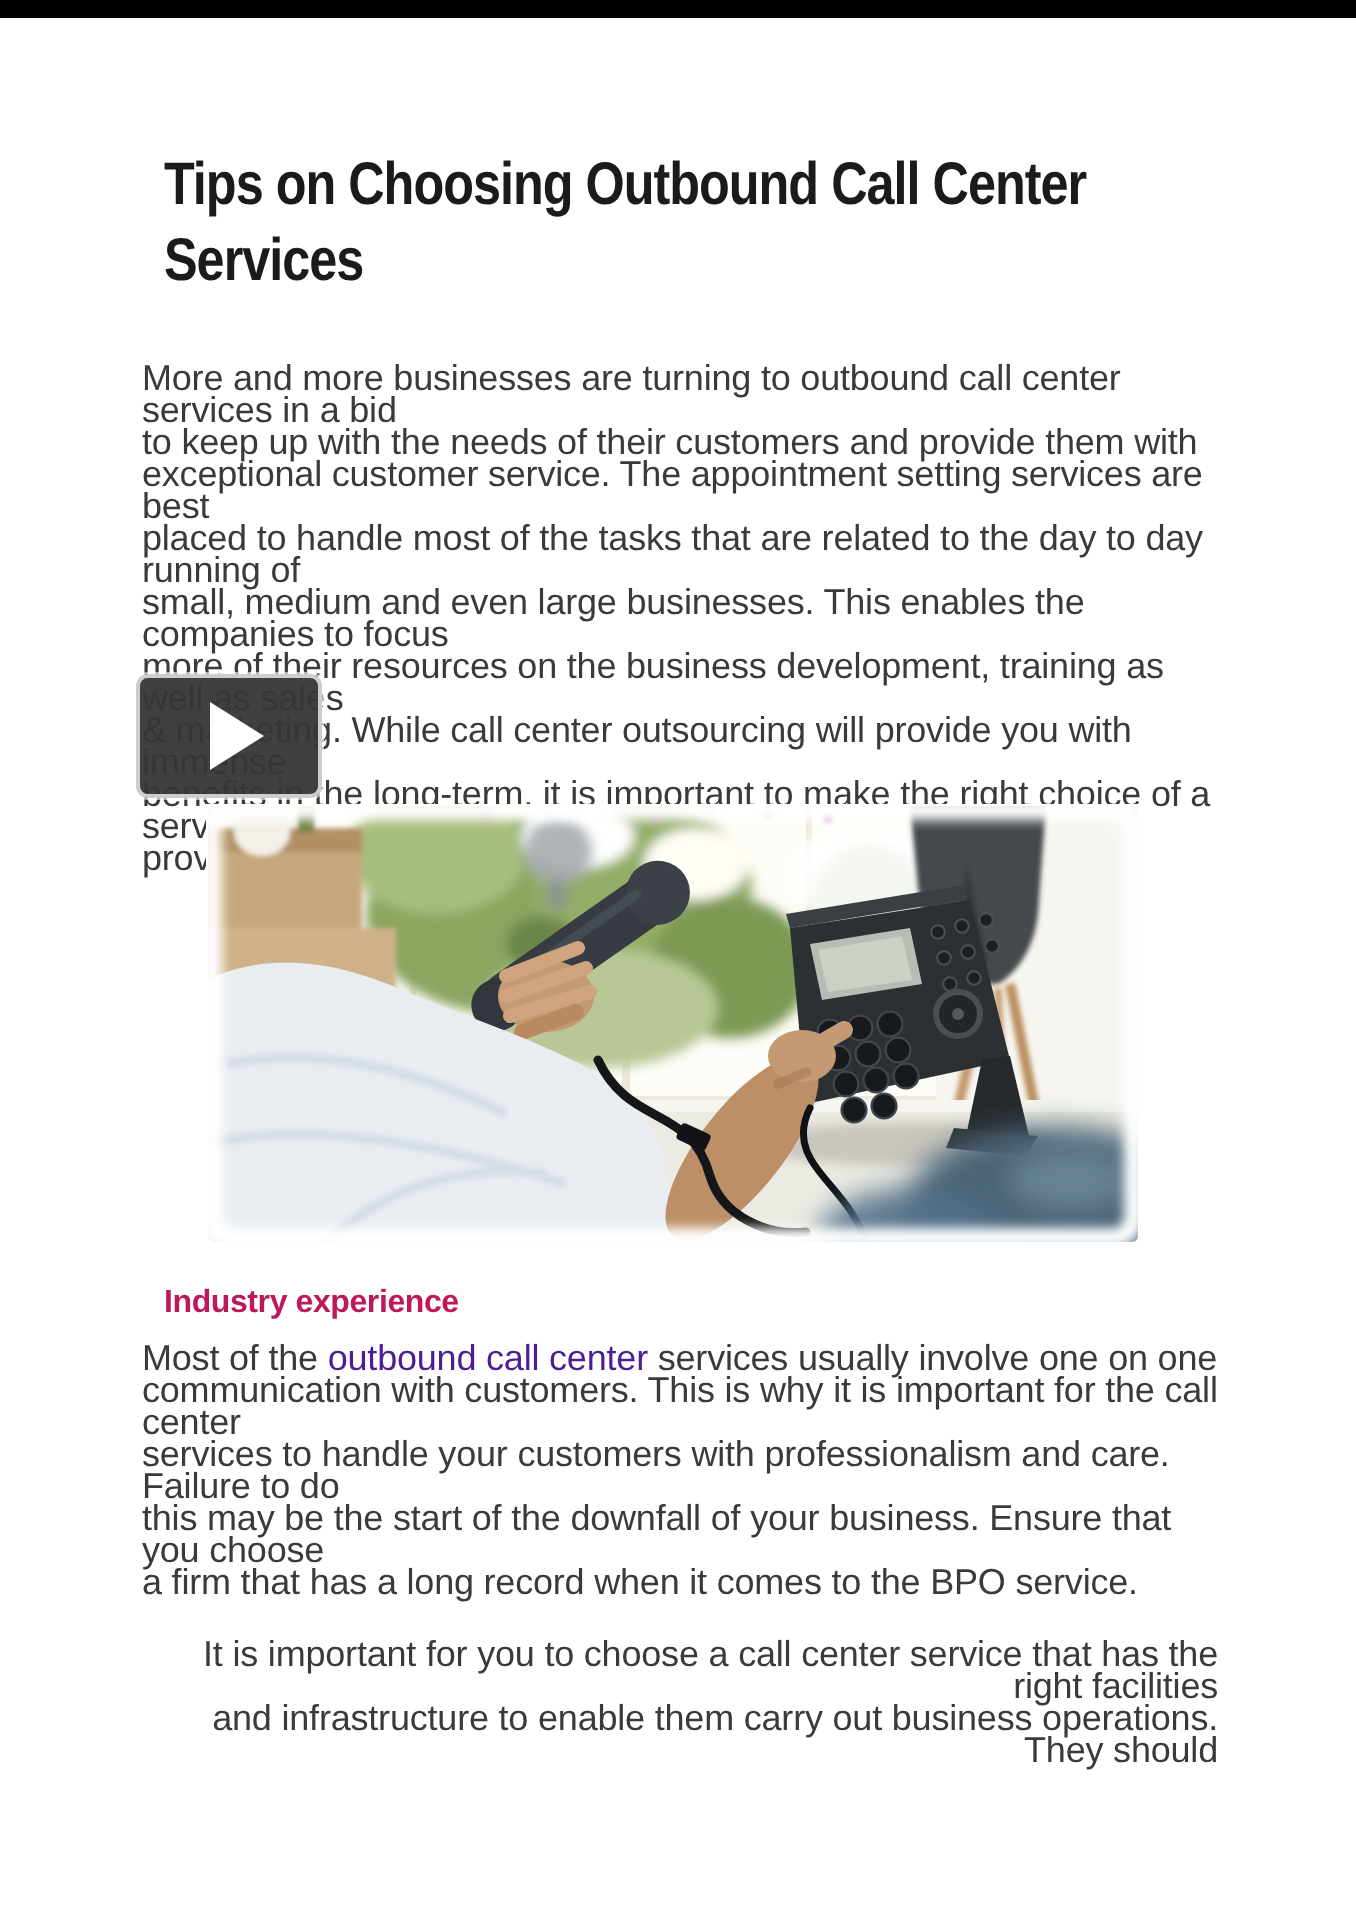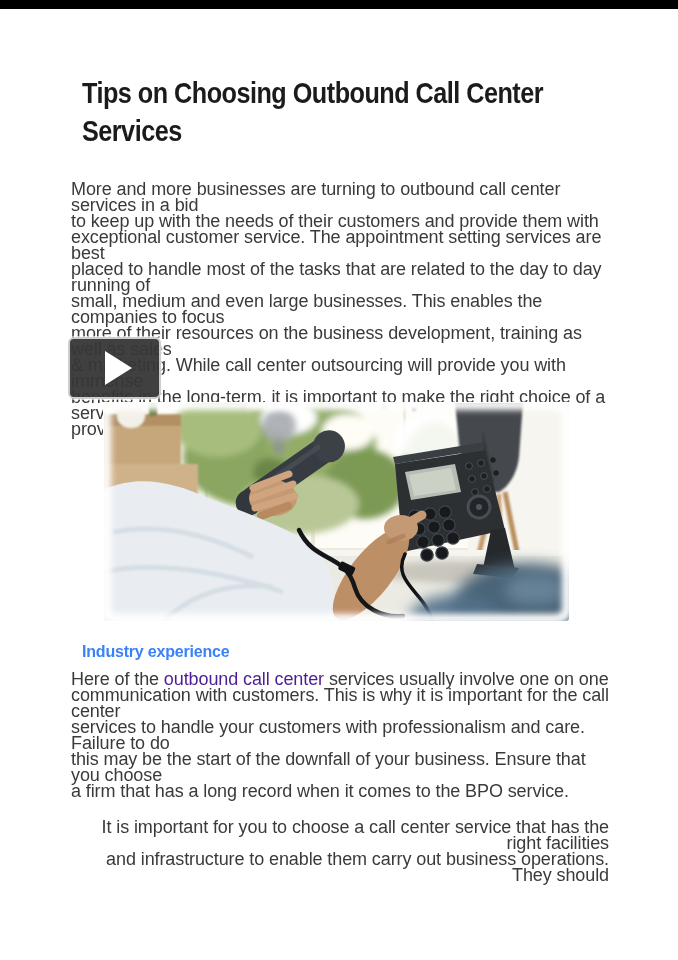--- a/index.html
+++ b/index.html
@@ -17,21 +17,21 @@
   }
   .para {
     position:absolute; left:71px; width:538px;
     font-size:18px; line-height:16px; letter-spacing:-0.1px;
     color:#3a3a3a; white-space:pre-line;
   }
   .para b { font-weight:400; color:#4c1d95; }
   .para-intro { top:181px; }
   .h2 {
     position:absolute; left:82px; font-size:16px; font-weight:700;
-    letter-spacing:-0.2px; color:#3b82f6; white-space:pre;
+    letter-spacing:-0.2px; color:#be185d; white-space:pre;
   }
   .h2-industry { top:643px; }
   .para-industry { top:671px; }
   .h2-facilities { top:791px; }
   .para-facilities { top:819px;text-align:right; }
   .play-btn {
     position:absolute; left:68px; top:337px; width:93px; height:62px;
     background:rgba(54,54,54,0.95); border:2px solid #cdcdcd; border-radius:6px;
     display:flex; align-items:center; justify-content:center;
     box-shadow:0 0 0 1px rgba(255,255,255,0.6);
@@ -226,21 +226,21 @@
       </g>
 
       <g>
         <rect x="3" y="3" width="461" height="214" rx="10" fill="none" stroke="#ffffff" stroke-width="10" filter="url(#b4)"></rect>
         <rect x="-2" y="-2" width="471" height="224" rx="6" fill="none" stroke="#ffffff" stroke-width="6"></rect>
       </g>
     </svg>
   </div>
 
   <h2 class="h2 h2-industry">Industry experience</h2>
-  <p class="para para-industry"><span>Here of the </span><b>outbound call center</b><span> services usually involve one on one
+  <p class="para para-industry"><span>Most of the </span><b>outbound call center</b><span> services usually involve one on one
 communication with customers. This is why it is important for the call center
 services to handle your customers with professionalism and care. Failure to do
 this may be the start of the downfall of your business. Ensure that you choose
 a firm that has a long record when it comes to the BPO service.</span></p>
 
   <p class="para para-facilities">It is important for you to choose a call center service that has the right facilities
 and infrastructure to enable them carry out business operations. They should</p>
 
 </div>
 

